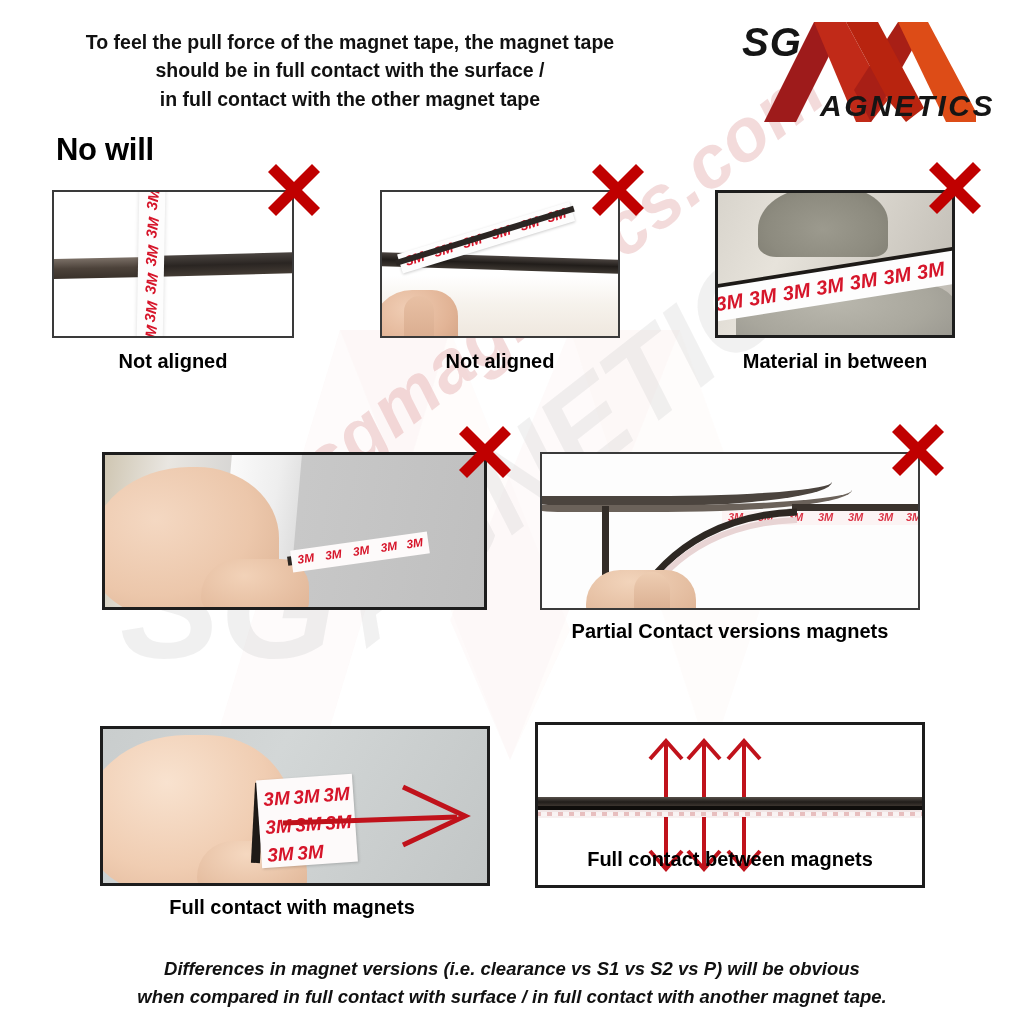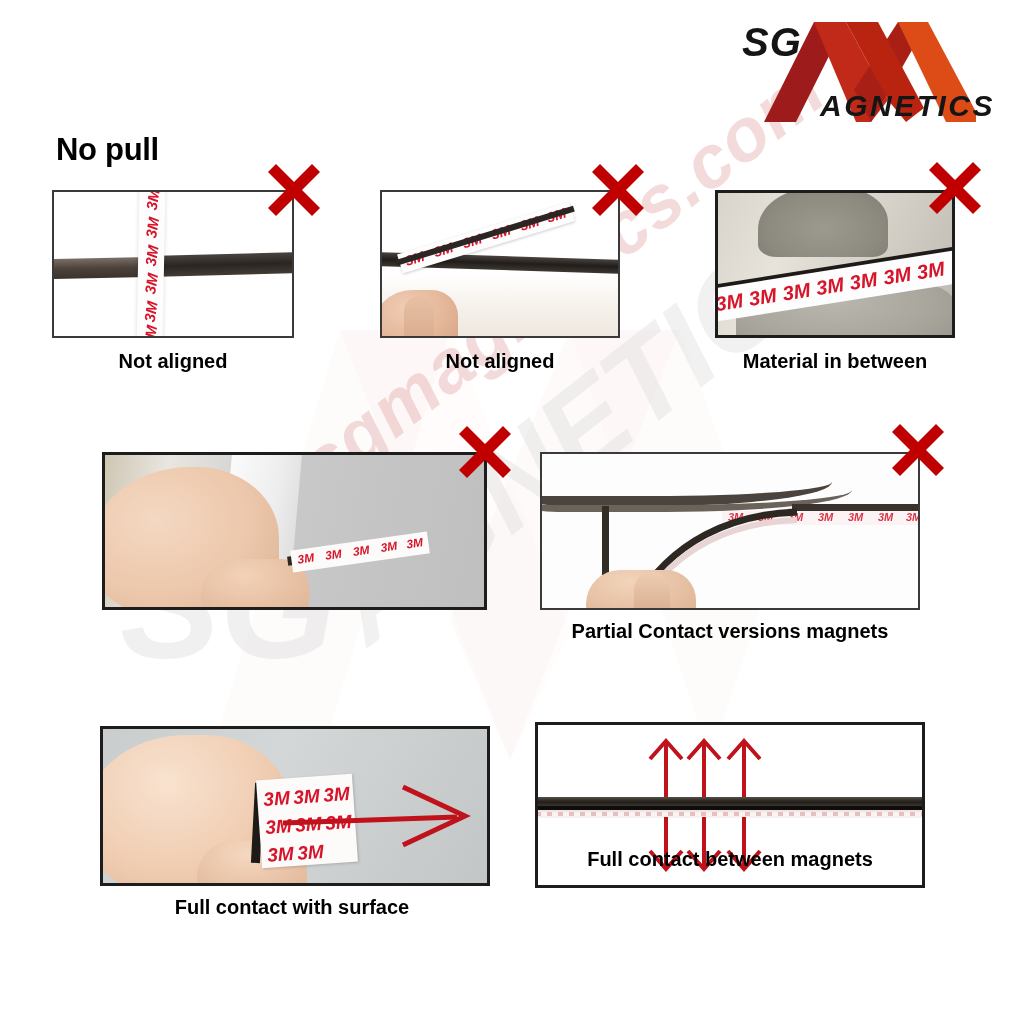--- a/index.html
+++ b/index.html
@@ -98,36 +98,41 @@
       <polygon points="190,0 300,0 420,300 360,430" fill="#d96a4a" opacity="0.26"></polygon>
       <polygon points="360,430 300,290 420,0 530,0" fill="#c94a4a" opacity="0.28"></polygon>
       <polygon points="420,0 530,0 620,250 560,430" fill="#e07a4a" opacity="0.22"></polygon>
     </svg>
     <div class="wm-sg">SG</div>
     <div class="wm-agn">AGNETICS</div>
     <div class="wm-text">www.sgmagnetics.com</div>
   </div>
 
   <div class="header">
+    <div class="header-text">
+      <span class="ln">To feel the pull force of the magnet tape, the magnet tape</span>
+      <span class="ln">should be in full contact with the surface /</span>
+      <span class="ln">in full contact with the other magnet tape</span>
+    </div>
 
     <svg class="logo" viewBox="0 0 270 110">
 
       <polygon points="36,110 86,10 118,10 68,110" fill="#9e1b1b"></polygon>
       <polygon points="86,10 118,10 160,88 143,110 128,110" fill="#c12a18"></polygon>
       <polygon points="143,110 126,78 170,10 200,10" fill="#a81f16"></polygon>
       <polygon points="170,10 200,10 248,100 248,110 218,110" fill="#dd4c17"></polygon>
       <polygon points="118,10 150,10 196,96 178,110 160,88" fill="#b8240f"></polygon>
 
       <text x="14" y="44" font-family="Liberation Sans, sans-serif" font-size="40" font-weight="bold" font-style="italic" fill="#151515" letter-spacing="1">SG</text>
 
       <text x="92" y="104" font-family="Liberation Sans, sans-serif" font-size="30" font-weight="bold" font-style="italic" fill="#151515" letter-spacing="2.5">AGNETICS</text>
     </svg>
   </div>
 
-  <div class="sec-head" style="left:56px; top:132px;">No pull</div>
+  <div class="sec-head" style="left:56px; top:132px;">No will</div>
 
   <div class="panel" style="left:52px; top:190px; width:242px; height:148px;">
     <div class="frame">
       <div class="blurbg" style="background:#fff;"></div>
 
       <div class="tape-dark" style="left:-4px; top:66px; width:110px; height:20px;
            transform:rotate(-1.2deg); background:linear-gradient(180deg,#7a6f66,#4c423a,#3a322b);"></div>
       <div class="tape-dark" style="left:104px; top:62px; width:140px; height:21px;
            transform:rotate(-1.5deg); background:linear-gradient(180deg,#4a4440,#2a2522,#433b34);"></div>
 
@@ -307,21 +312,21 @@
         <span class="m3" style="left:6px;  top:66px; font-size:19px;">3M</span>
         <span class="m3" style="left:36px; top:66px; font-size:19px;">3M</span>
       </div>
 
       <svg style="position:absolute; left:176px; top:54px; width:200px; height:72px;" viewBox="0 0 200 72">
         <line x1="4" y1="40" x2="178" y2="34" stroke="#c0121b" stroke-width="5"></line>
         <polyline points="124,4 186,33 124,62" fill="none" stroke="#c0121b" stroke-width="5"></polyline>
       </svg>
     </div>
   </div>
-  <div class="caption" style="left:92px; top:896px; width:400px;">Full contact with surface</div>
+  <div class="caption" style="left:92px; top:896px; width:400px;">Full contact with magnets</div>
 
   <div class="panel" style="left:535px; top:722px; width:390px; height:166px;">
     <div class="frame thick">
       <div class="blurbg" style="background:#ffffff;"></div>
 
       <div style="position:absolute; left:-2px; top:72px; width:392px; height:9px;
            background:linear-gradient(180deg,#57504a,#211d1a 55%,#3c352f);"></div>
       <div style="position:absolute; left:-2px; top:81px; width:392px; height:4px;
            background:#0f0d0b;"></div>
       <div style="position:absolute; left:-2px; top:85px; width:392px; height:8px;
@@ -347,15 +352,17 @@
           <polyline points="150,126 166,144 182,126"></polyline>
           <line x1="206" y1="92" x2="206" y2="142"></line>
           <polyline points="190,126 206,144 222,126"></polyline>
         </g>
       </svg>
     </div>
   </div>
   <div class="caption" style="left:530px; top:848px; width:400px;">Full contact between magnets</div>
 
   <div class="footer">
+    <span class="ln">Differences in magnet versions (i.e. clearance vs S1 vs S2 vs P) will be obvious</span>
+    <span class="ln">when compared in full contact with surface / in full contact with another magnet tape.</span>
   </div>
 
 </div>
 
 </body></html>

